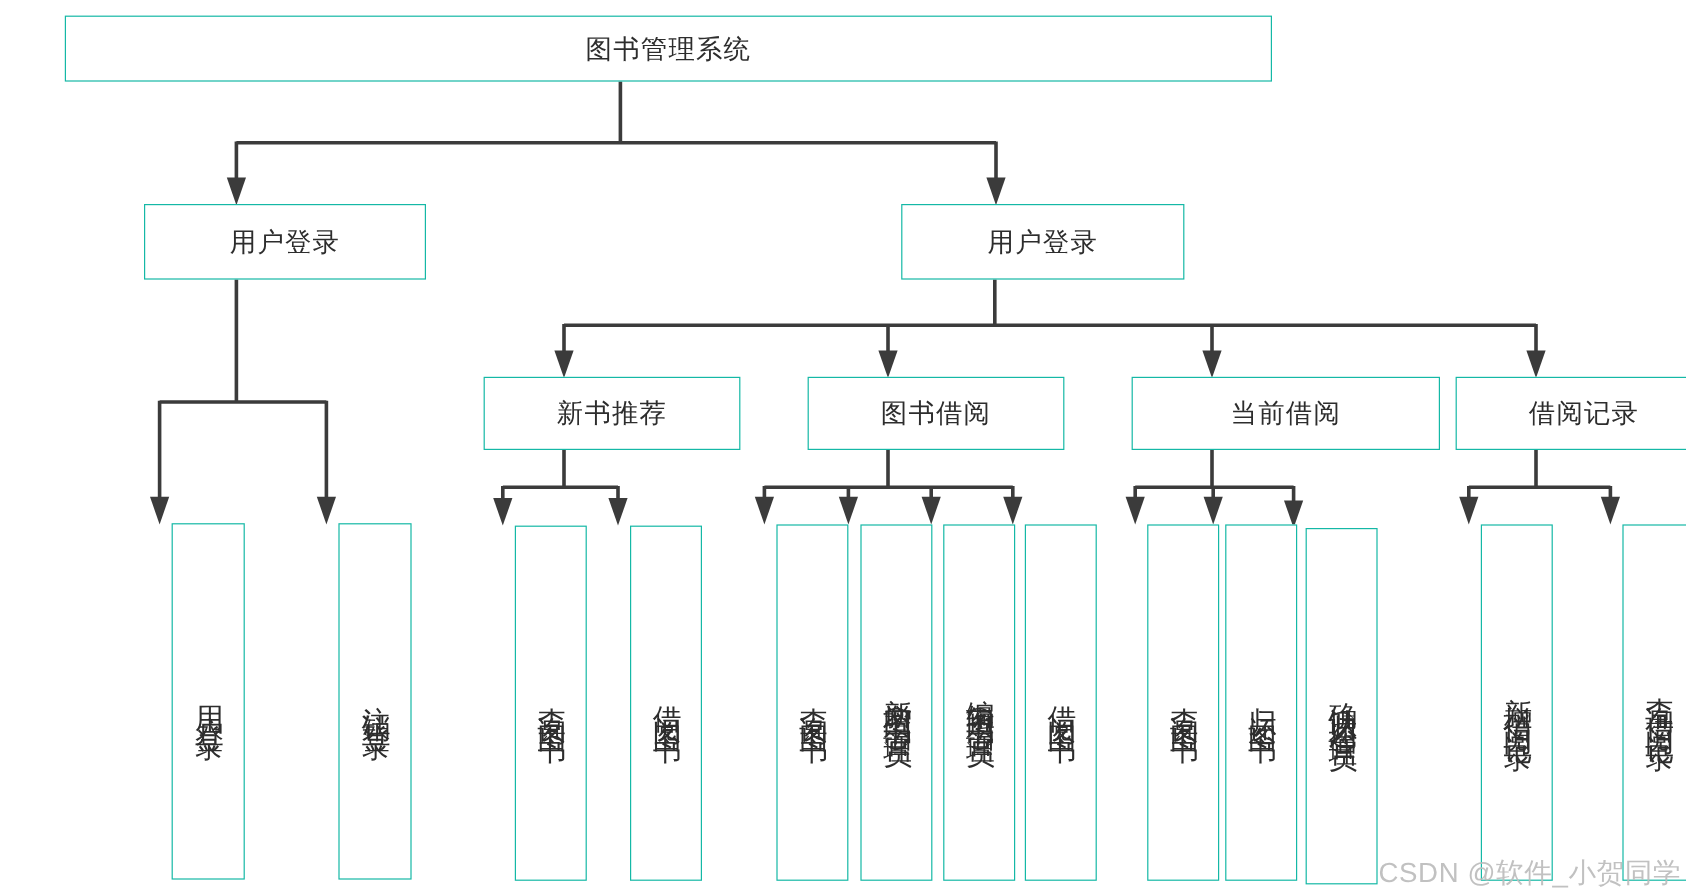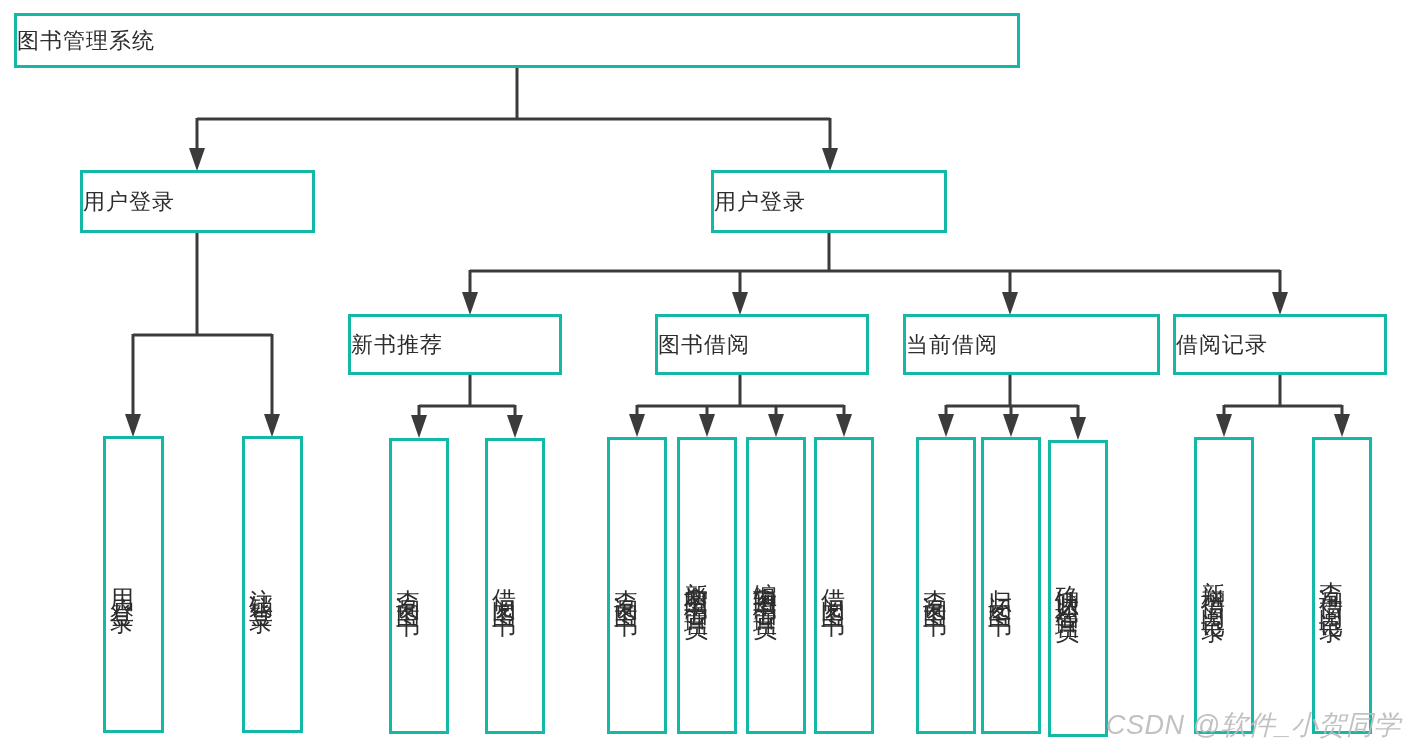--- a/index.html
+++ b/index.html
@@ -3,31 +3,32 @@
 <meta charset="utf-8">
 <style>
   html,body{margin:0;padding:0;background:#ffffff;}
   .stage{
     position:relative;width:1405px;height:747px;background:#ffffff;
     font-family:"Liberation Sans","DejaVu Sans",sans-serif;overflow:hidden;
   }
   svg.conn{position:absolute;left:0;top:0;}
   .box{
     position:absolute;box-sizing:border-box;
-    border:3px solid #14b8a6;background:#ffffff;
-    display:flex;align-items:center;justify-content:flex-start;
+    border:1px solid #14b8a6;background:#ffffff;
+    display:flex;align-items:center;justify-content:center;
     color:#2d2d2d;
+    margin-left:40px;
   }
   .hbox{font-size:22px;letter-spacing:1px;}
   .vbox{font-size:24px;}
   .vt{writing-mode:vertical-rl;text-orientation:mixed;letter-spacing:8px;}
   .vt.long{letter-spacing:5px;}
   .watermark{
     position:absolute;right:4px;bottom:4px;z-index:5;
-    font-size:27px;color:rgba(188,188,188,0.92);letter-spacing:0.5px;font-style:italic;
+    font-size:23px;color:rgba(188,188,188,0.92);letter-spacing:0.5px;
   }
 </style>
 </head>
 <body>
 
 <div class="stage">
 
   <svg class="conn" width="1405" height="747" viewBox="0 0 1405 747">
     <g stroke="#3b3b3b" stroke-width="3" fill="none">
       <path d="M517 67 V119 M197 119 H830 M197 118 V151 M830 118 V151"></path>
@@ -65,24 +66,24 @@
     <span>图书管理系统</span>
   </div>
 
   <div class="box hbox" style="left:80px;top:170px;width:235px;height:63px;">
     <span>用户登录</span>
   </div>
   <div class="box hbox" style="left:711px;top:170px;width:236px;height:63px;">
     <span>用户登录</span>
   </div>
 
-  <div class="box hbox" style="left:348px;top:314px;width:214px;height:61px;">
+  <div class="box hbox" style="left:363px;top:314px;width:214px;height:61px;">
     <span>新书推荐</span>
   </div>
-  <div class="box hbox" style="left:655px;top:314px;width:214px;height:61px;">
+  <div class="box hbox" style="left:633px;top:314px;width:214px;height:61px;">
     <span>图书借阅</span>
   </div>
   <div class="box hbox" style="left:903px;top:314px;width:257px;height:61px;">
     <span>当前借阅</span>
   </div>
   <div class="box hbox" style="left:1173px;top:314px;width:214px;height:61px;">
     <span>借阅记录</span>
   </div>
 
   <div class="box vbox" style="left:103px;top:436px;width:61px;height:297px;">

